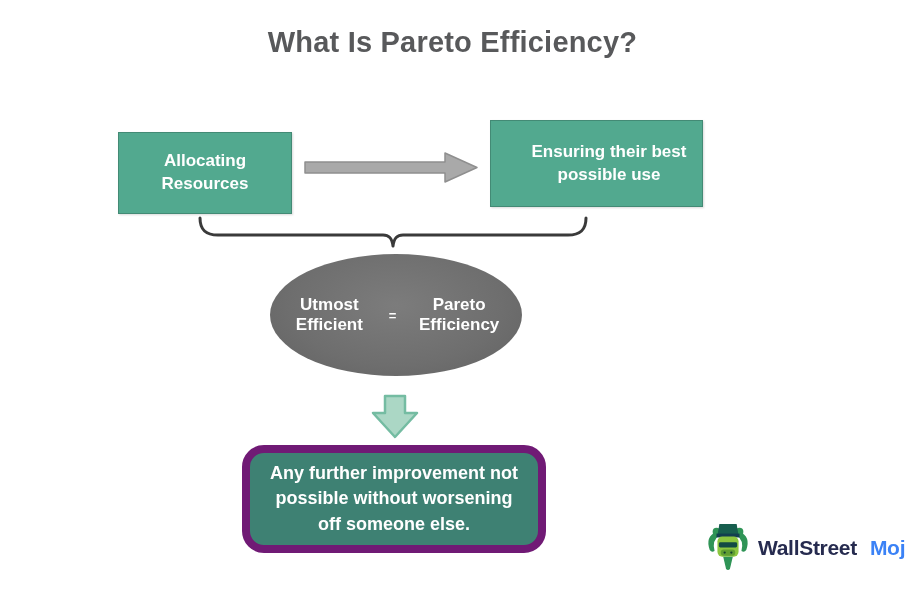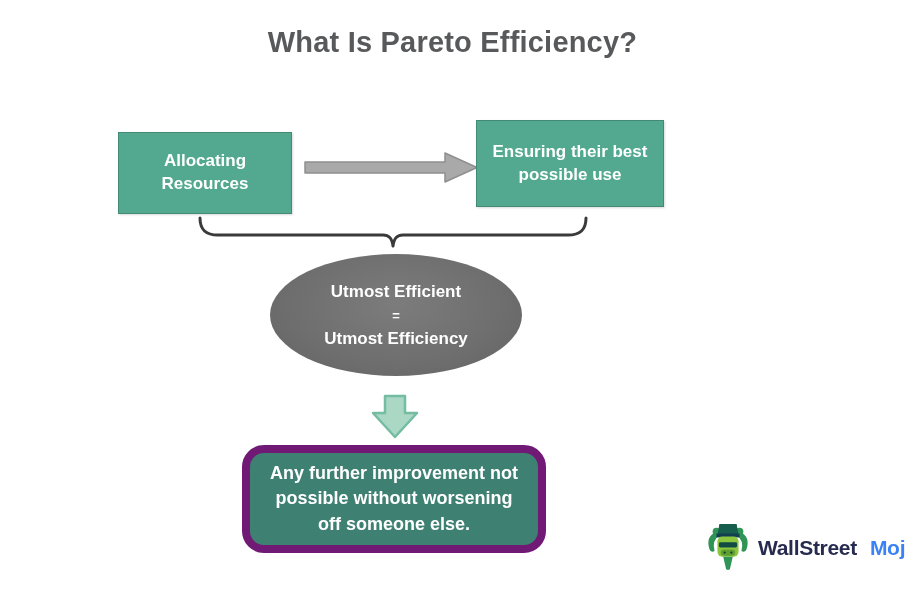--- a/index.html
+++ b/index.html
@@ -32,33 +32,33 @@
     align-items: center;
     justify-content: center;
     text-align: center;
     color: #ffffff;
     font-weight: 700;
     font-size: 17px;
     line-height: 1.35;
     white-space: pre-line;
   }
   .box-allocating { left: 118px; top: 132px; width: 172px; height: 80px; }
-  .box-ensuring  { left: 476px; top: 120px; width: 186px; height: 85px; }
+  .box-ensuring  { left: 490px; top: 120px; width: 186px; height: 85px; padding-left: 25px; }
   .right-arrow { position: absolute; left: 303px; top: 151px; }
   .brace { position: absolute; left: 197px; top: 215px; }
   .ellipse {
     position: absolute;
     left: 270px; top: 254px;
     width: 252px; height: 122px;
     border-radius: 50%;
     background: radial-gradient(ellipse at 50% 42%, #7c7c7c 0%, #6e6e6e 60%, #616161 100%);
     display: flex;
-    flex-direction: column;
+    flex-direction: row;
     align-items: center;
-    justify-content: center;
+    justify-content: space-between;
     color: #ffffff;
     font-weight: 700;
     text-align: center;
   }
   .ellipse .line { font-size: 17px; }
   .ellipse .equals { font-size: 13px; margin: 6px 0; }
   .down-arrow { position: absolute; left: 371px; top: 394px; }
   .conclusion-box {
     position: absolute;
     left: 242px; top: 445px;
@@ -114,21 +114,21 @@
 possible use</span>
   </div>
 
   <svg class="brace" width="392" height="38" viewBox="0 0 392 38">
     <path d="M3,3 C3,15 9,20 21,20 L186,20 C192,20 195,23 196,31 C197,23 200,20 206,20 L371,20 C383,20 389,15 389,3" fill="none" stroke="#3a3a3a" stroke-width="3" stroke-linecap="round" stroke-linejoin="round"></path>
   </svg>
 
   <div class="ellipse">
     <span class="line">Utmost Efficient</span>
     <span class="equals">=</span>
-    <span class="line">Utmost Efficiency</span>
+    <span class="line">Pareto Efficiency</span>
   </div>
 
   <svg class="down-arrow" width="48" height="45" viewBox="0 0 48 45">
     <polygon points="14,2 34,2 34,19 46,19 24,43 2,19 14,19" fill="#abd7c5" stroke="#74bca2" stroke-width="2.5" stroke-linejoin="round"></polygon>
   </svg>
 
   <div class="conclusion-box">
     <span>Any further improvement not
 possible without worsening
 off someone else.</span>

